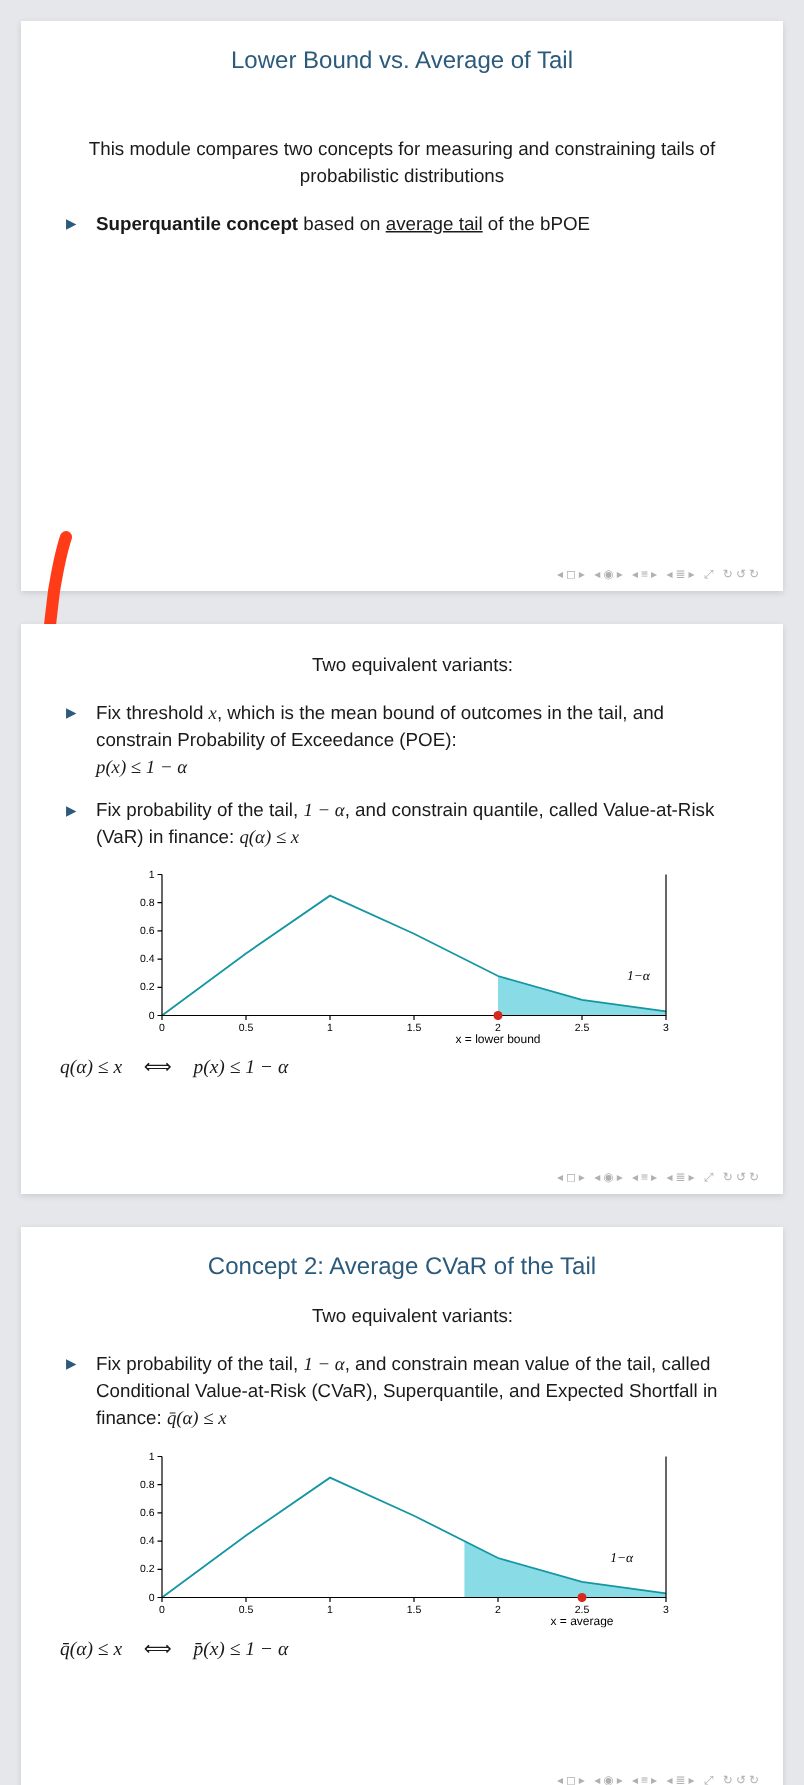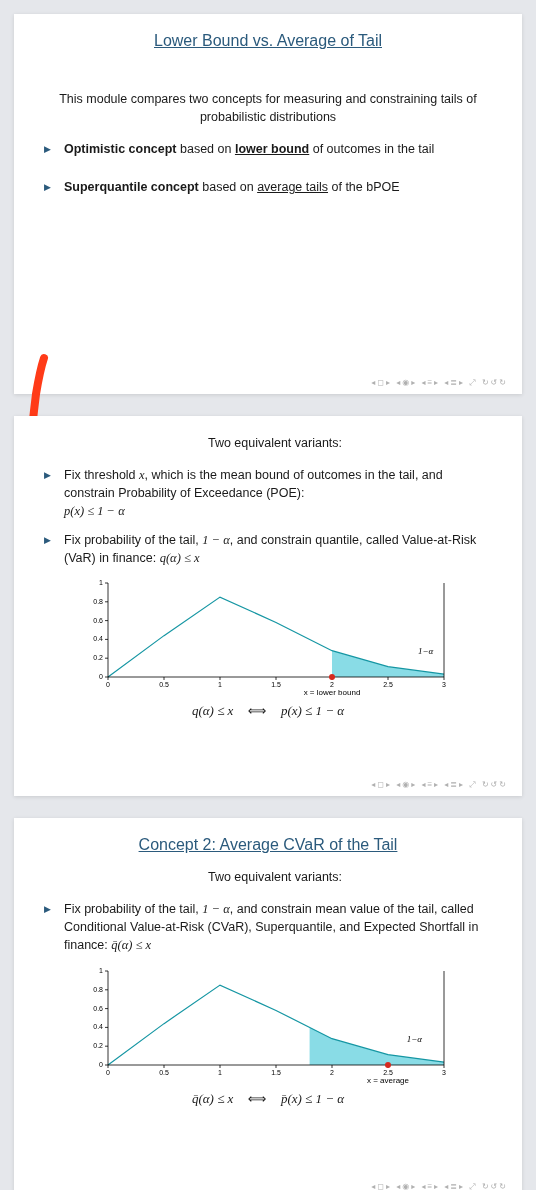--- a/index.html
+++ b/index.html
@@ -23,21 +23,20 @@
     box-shadow: 0 1px 4px rgba(0,0,0,0.12);
     padding: 18px 26px 10px 26px;
     box-sizing: border-box;
   }
   .slide-title {
     color: #2b5a7c;
     font-size: 16px;
     font-weight: 400;
     text-align: center;
     margin: 0 0 40px 0;
-    text-decoration: underline;
   }
   .slide-title.left {
     text-align: left;
     margin-left: 8px;
     margin-bottom: 16px;
   }
   .body-text {
     font-size: 12.5px;
     line-height: 1.45;
     margin: 0 0 14px 0;
@@ -61,21 +60,20 @@
     color: #2b5a7c;
     position: absolute;
     left: 0;
     top: 3px;
   }
   ul.bullets.tight > li { margin-bottom: 10px; }
   .b { font-weight: bold; }
   .u { text-decoration: underline; }
   .math { font-style: italic; font-family: "STIXGeneral", "Cambria Math", Georgia, serif; }
   .equation-row {
-    text-align: center;
     font-size: 13px;
     margin: 6px 0 4px 0;
   }
   
   .chart-wrap {
     width: 380px;
     margin: 4px auto 6px auto;
   }
   .chart-svg { width: 100%; height: 120px; display: block; }
   .chart-svg .axis { stroke: #000; stroke-width: 0.8; fill: none; }
@@ -107,24 +105,21 @@
 
 <div class="page" style="position:relative;">
 
   <div class="slide" style="min-height:380px;">
     <h2 class="slide-title">Lower Bound vs. Average of Tail</h2>
 
     <p class="body-text">This module compares two concepts for measuring and constraining tails of probabilistic distributions</p>
 
     <ul class="bullets">
       <li>
-        <span class="b">Optimistic concept</span><span> based on </span><span class="b u">lower bound</span><span> of outcomes in the tail</span>
-      </li>
-      <li>
-        <span class="b">Superquantile concept</span><span> based on </span><span class="u">average tails</span><span> of the bPOE</span>
+        <span class="b">Superquantile concept</span><span> based on </span><span class="u">average tail</span><span> of the bPOE</span>
       </li>
     </ul>
 
     <div class="nav-strip">◂◻▸ ◂◉▸ ◂≡▸ ◂≣▸   ⤢   ↻↺↻</div>
   </div>
 
   <svg class="annot" width="60" height="170">
     <path d="M50 6 Q46 18 42 42 Q38 74 35 110 Q33 138 28 162" stroke="#ff3b18" stroke-width="8" stroke-linecap="round" fill="none"></path>
   </svg>
 

